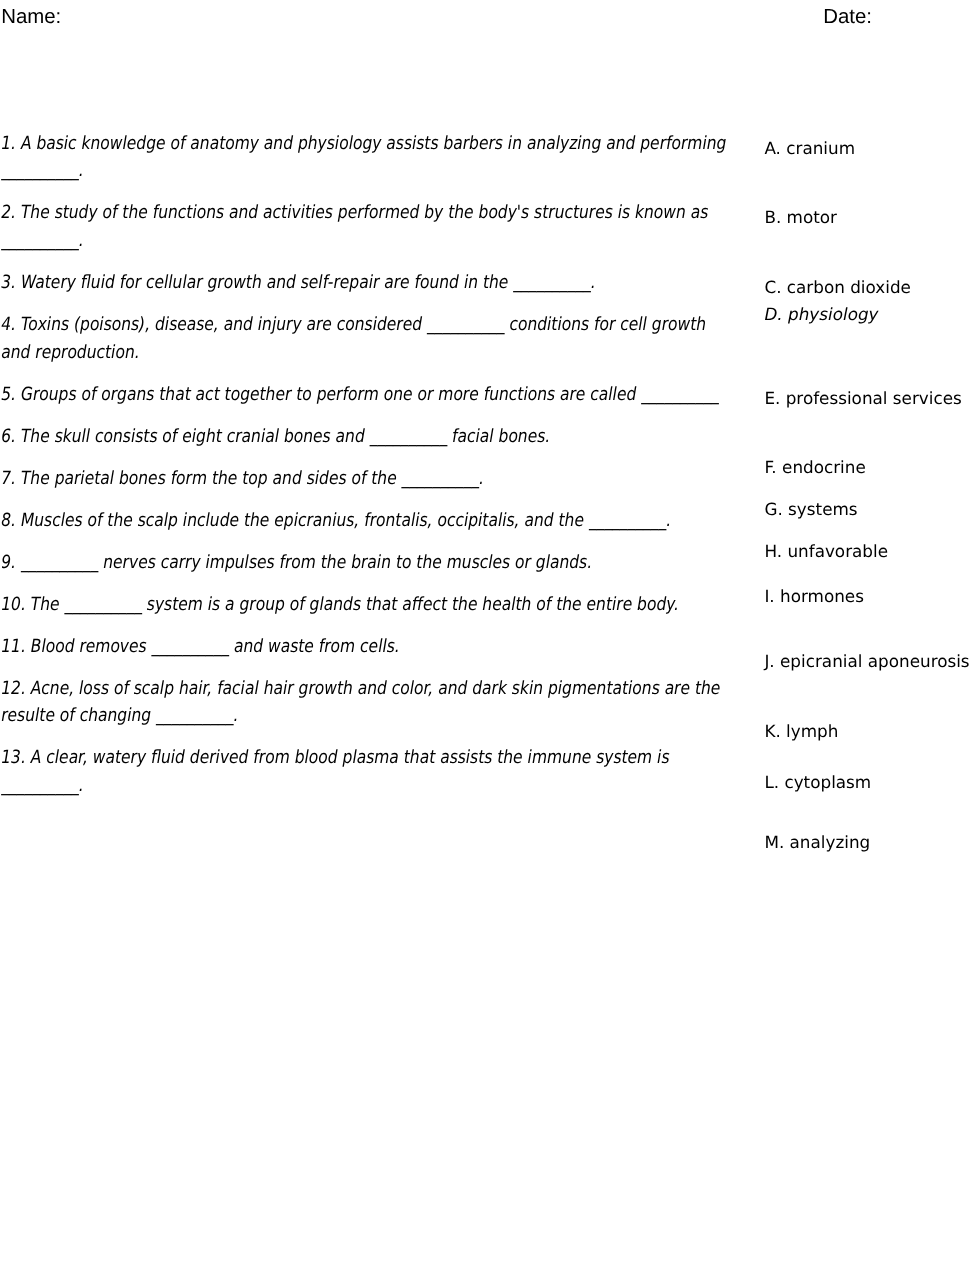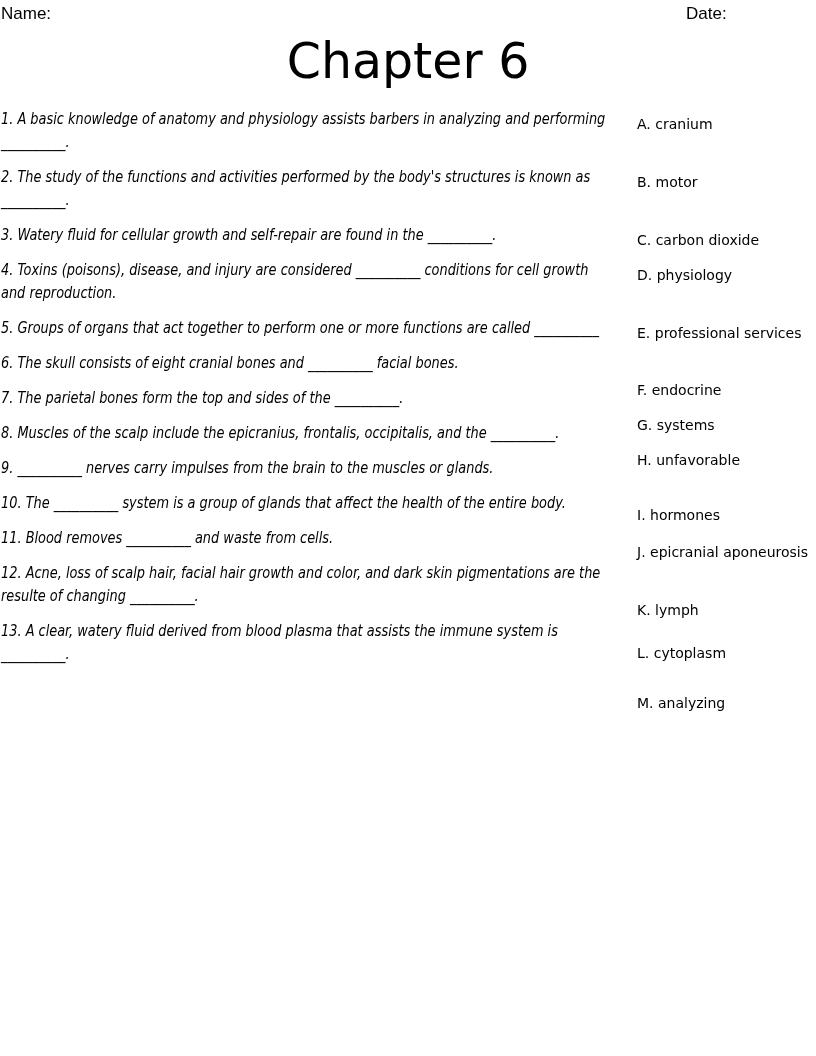--- a/index.html
+++ b/index.html
@@ -133,21 +133,20 @@
 
 <div class="page">
 
   <div class="header-row">
     <span class="name-label">Name:</span>
     <span class="name-rule">______________________________________________________________</span>
     <span class="date-label">Date:</span>
     <span class="date-rule">_________</span>
   </div>
 
-  <div class="title">Chapter 6</div>
 
   <div class="body-area">
 
     <div class="q-col">
       <p class="q-item">1. A basic knowledge of anatomy and physiology assists barbers in analyzing and performing __________.</p>
       <p class="q-item">2. The study of the functions and activities performed by the body's structures is known as __________.</p>
       <p class="q-item">3. Watery fluid for cellular growth and self-repair are found in the __________.</p>
       <p class="q-item">4. Toxins (poisons), disease, and injury are considered __________ conditions for cell growth and reproduction.</p>
       <p class="q-item">5. Groups of organs that act together to perform one or more functions are called __________</p>
       <p class="q-item">6. The skull consists of eight cranial bones and __________ facial bones.</p>
@@ -157,26 +156,26 @@
       <p class="q-item">10. The __________ system is a group of glands that affect the health of the entire body.</p>
       <p class="q-item">11. Blood removes __________ and waste from cells.</p>
       <p class="q-item">12. Acne, loss of scalp hair, facial hair growth and color, and dark skin pigmentations are the resulte of changing __________.</p>
       <p class="q-item">13. A clear, watery fluid derived from blood plasma that assists the immune system is __________.</p>
     </div>
 
     <div class="a-col">
       <div class="a-item" style="top: 5px;">A. cranium</div>
       <div class="a-item" style="top: 63px;">B. motor</div>
       <div class="a-item" style="top: 121px;">C. carbon dioxide</div>
-      <div class="a-item" style="top: 156px;">D. physiology</div>
+      <div class="a-item" style="top: 144px; font-style: italic;">D. physiology</div>
       <div class="a-item" style="top: 214px;">E. professional services</div>
       <div class="a-item" style="top: 271px;">F. endocrine</div>
       <div class="a-item" style="top: 306px;">G. systems</div>
       <div class="a-item" style="top: 341px;">H. unfavorable</div>
-      <div class="a-item" style="top: 396px;">I. hormones</div>
+      <div class="a-item" style="top: 379px;">I. hormones</div>
       <div class="a-item" style="top: 433px;">J. epicranial aponeurosis</div>
       <div class="a-item" style="top: 491px;">K. lymph</div>
       <div class="a-item" style="top: 534px;">L. cytoplasm</div>
       <div class="a-item" style="top: 584px;">M. analyzing</div>
     </div>
 
   </div>
 </div>
 
 </body></html>

